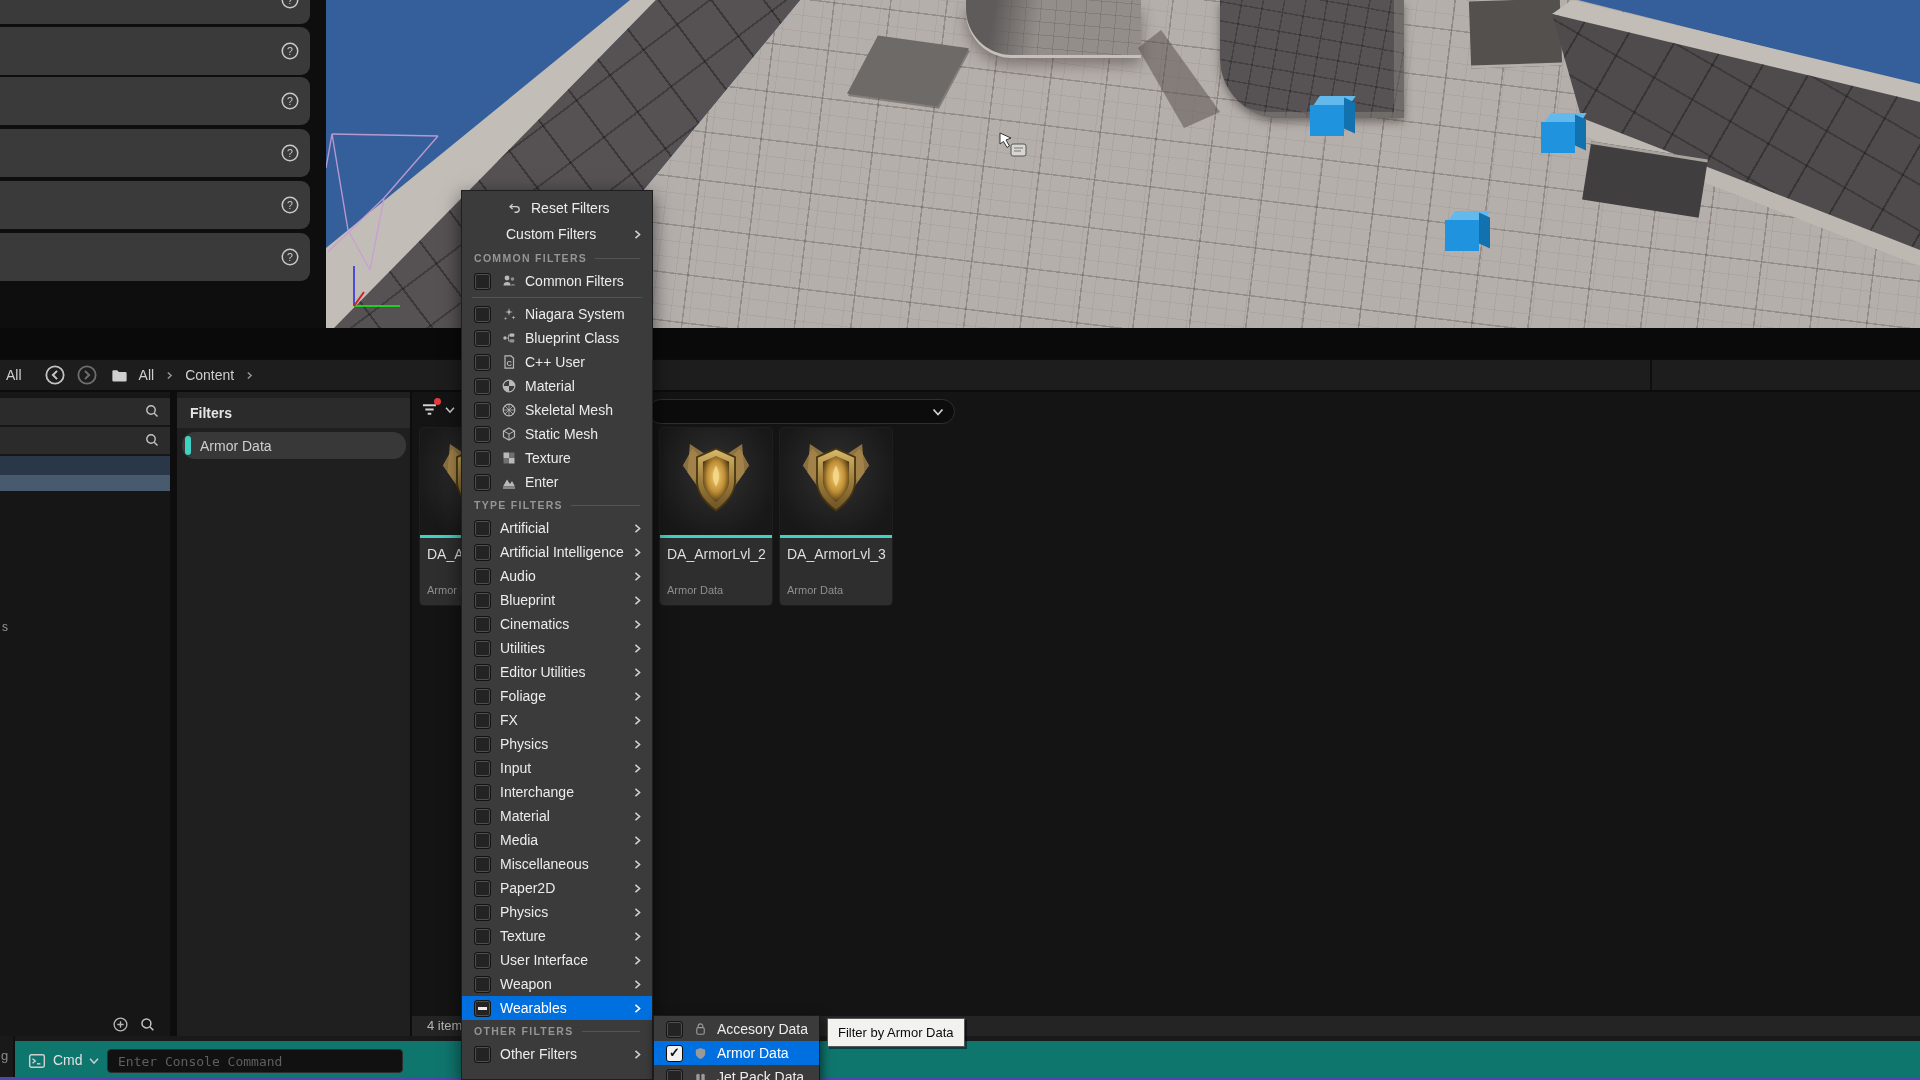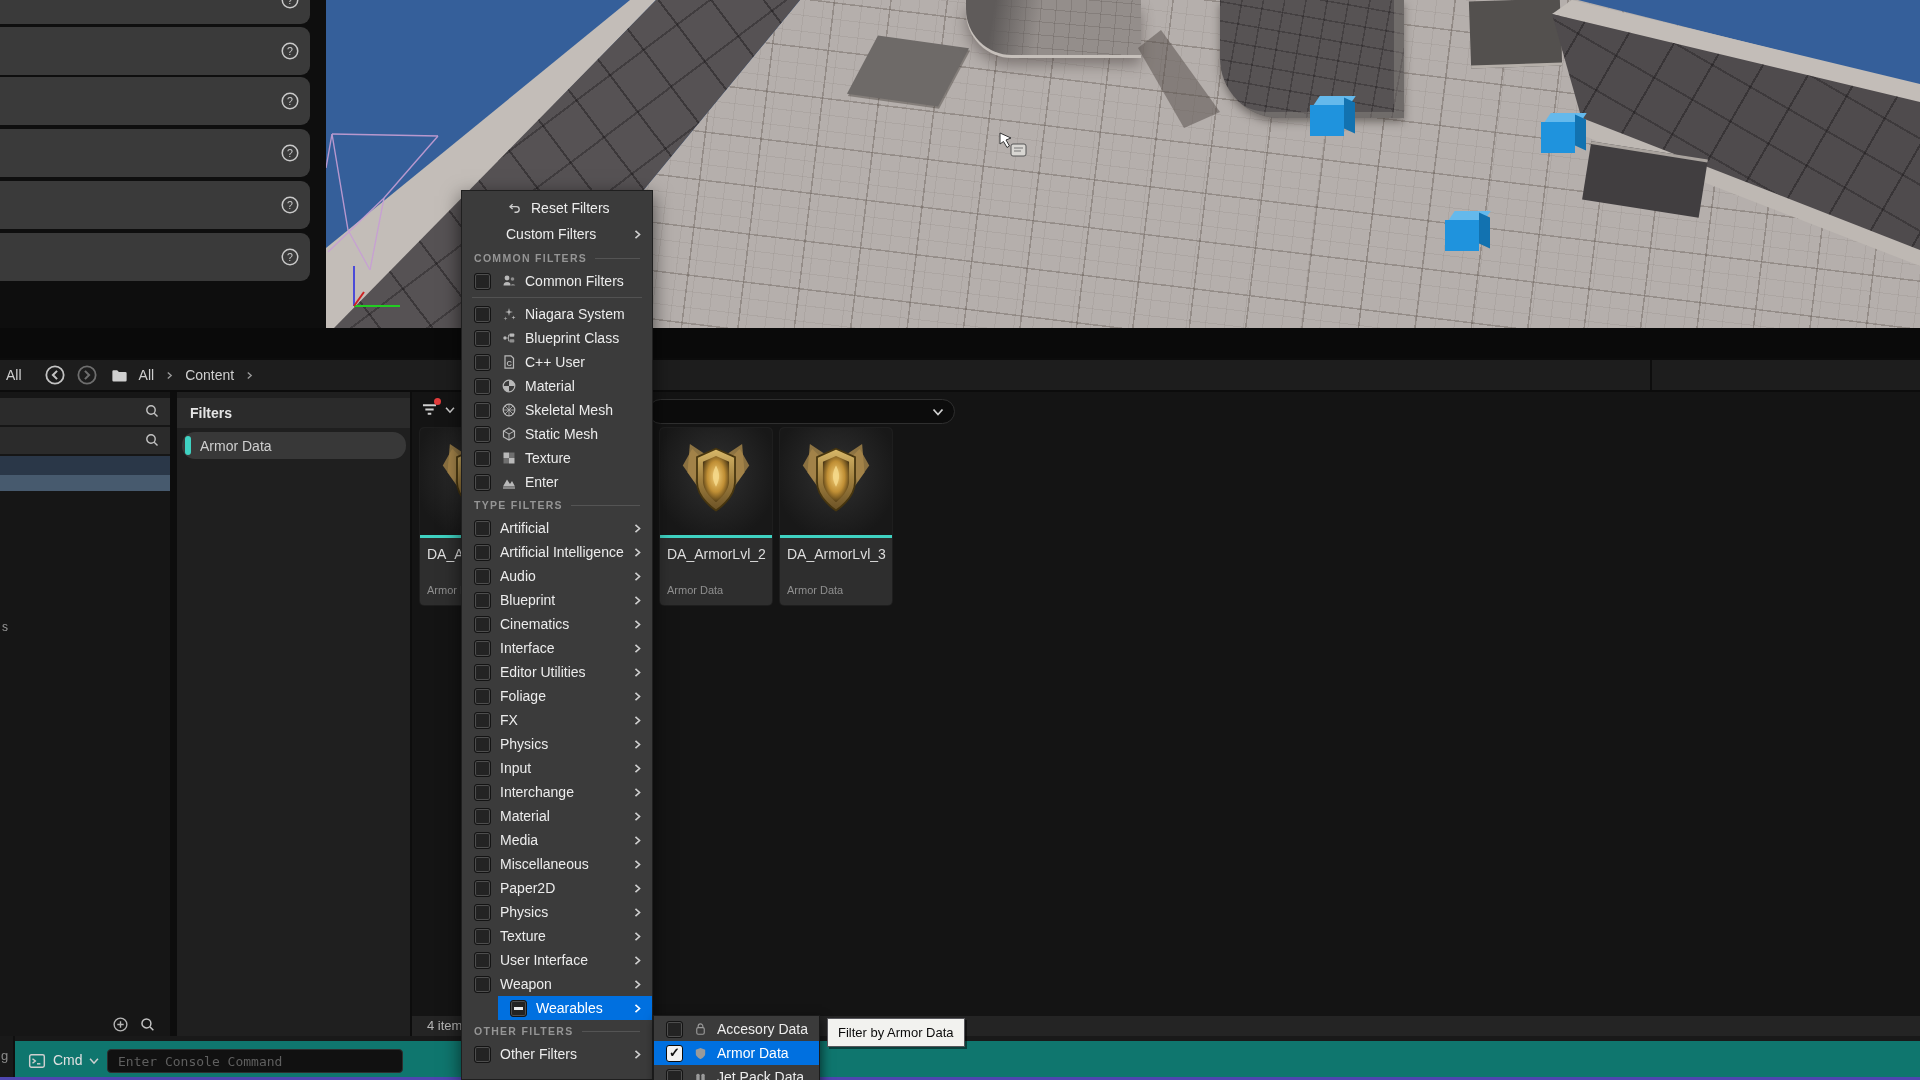--- a/index.html
+++ b/index.html
@@ -651,21 +651,21 @@
         <span class="cb  "></span>
         <span class="mlbl">Cinematics</span>
         <span class="mchev">
           <svg width="13" height="13" viewBox="0 0 16 16" font-family="Liberation Sans, sans-serif">
             <path d="M5.5 3.5 L10.5 8 L5.5 12.5" fill="none" stroke="currentColor" stroke-width="2"></path>
           </svg>
         </span>
       </div>
       <div class="mrow">
         <span class="cb  "></span>
-        <span class="mlbl">Interface</span>
+        <span class="mlbl">Utilities</span>
         <span class="mchev">
           <svg width="13" height="13" viewBox="0 0 16 16" font-family="Liberation Sans, sans-serif">
             <path d="M5.5 3.5 L10.5 8 L5.5 12.5" fill="none" stroke="currentColor" stroke-width="2"></path>
           </svg>
         </span>
       </div>
       <div class="mrow">
         <span class="cb  "></span>
         <span class="mlbl">Editor Utilities</span>
         <span class="mchev">
@@ -784,21 +784,21 @@
       </div>
       <div class="mrow">
         <span class="cb  "></span>
         <span class="mlbl">Weapon</span>
         <span class="mchev">
           <svg width="13" height="13" viewBox="0 0 16 16" font-family="Liberation Sans, sans-serif">
             <path d="M5.5 3.5 L10.5 8 L5.5 12.5" fill="none" stroke="currentColor" stroke-width="2"></path>
           </svg>
         </span>
       </div>
-      <div class="mrow hl" style="background: rgb(0, 112, 224); margin-left: 36px;">
+      <div class="mrow hl" style="background: rgb(0, 112, 224);">
         <span class="cb mixed "></span>
         <span class="mlbl">Wearables</span>
         <span class="mchev">
           <svg width="13" height="13" viewBox="0 0 16 16" font-family="Liberation Sans, sans-serif">
             <path d="M5.5 3.5 L10.5 8 L5.5 12.5" fill="none" stroke="currentColor" stroke-width="2"></path>
           </svg>
         </span>
       </div>
       <div class="mheader">
         <span>OTHER FILTERS</span>

